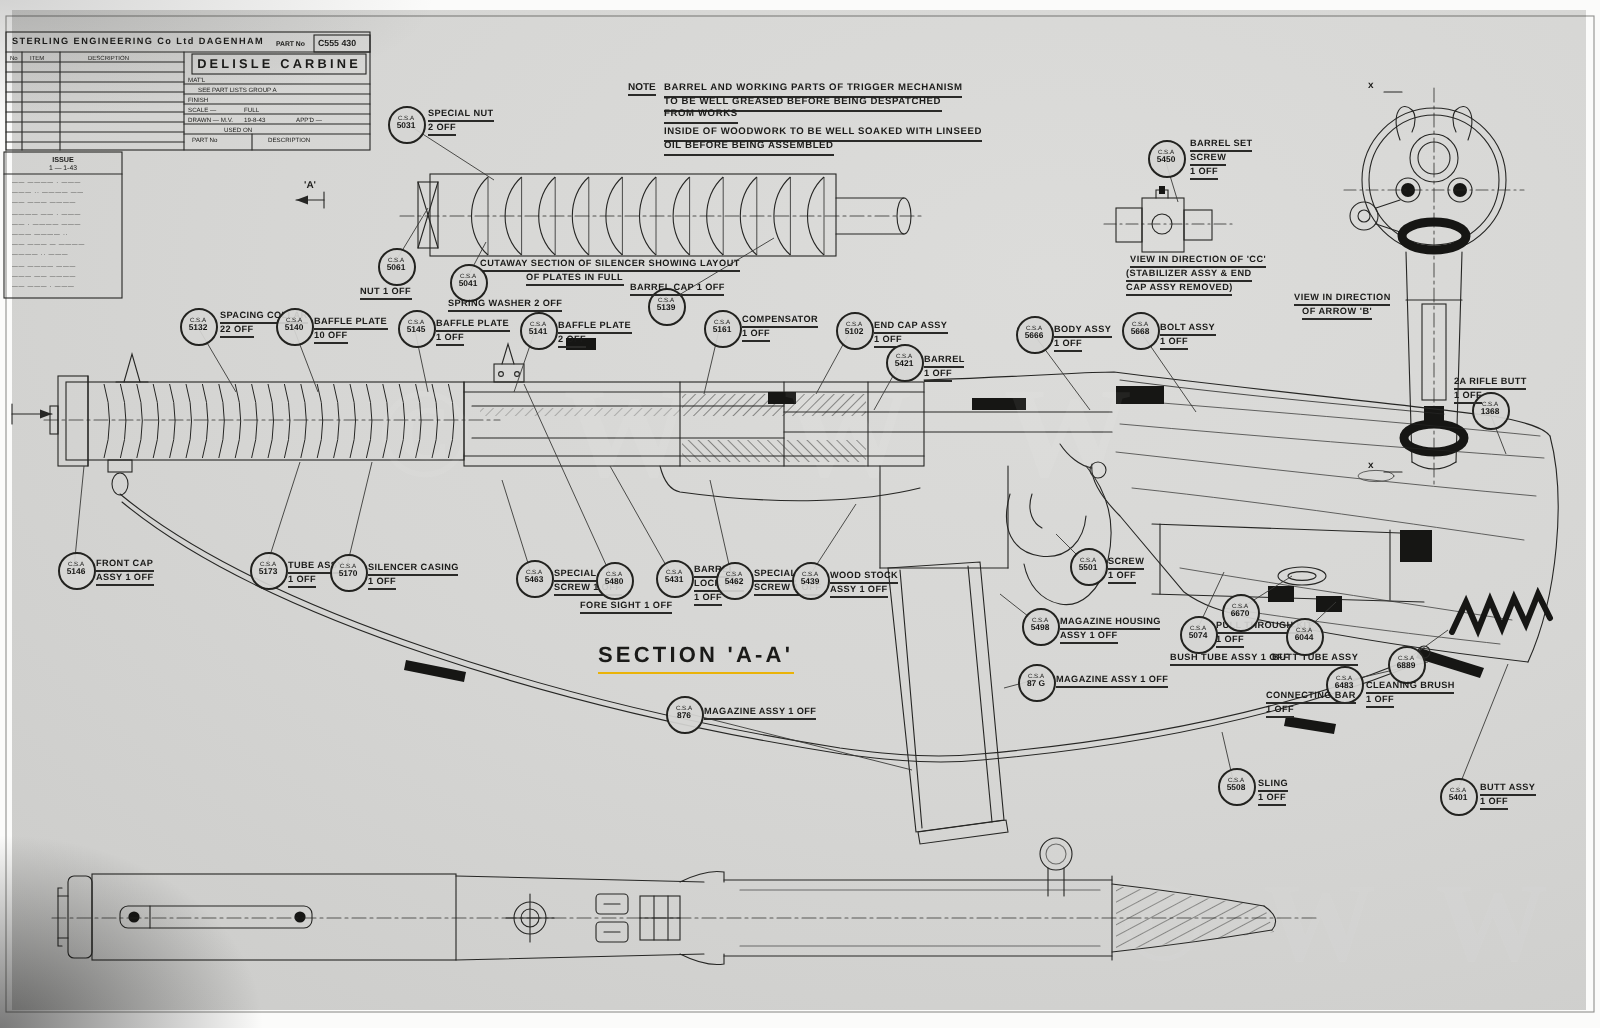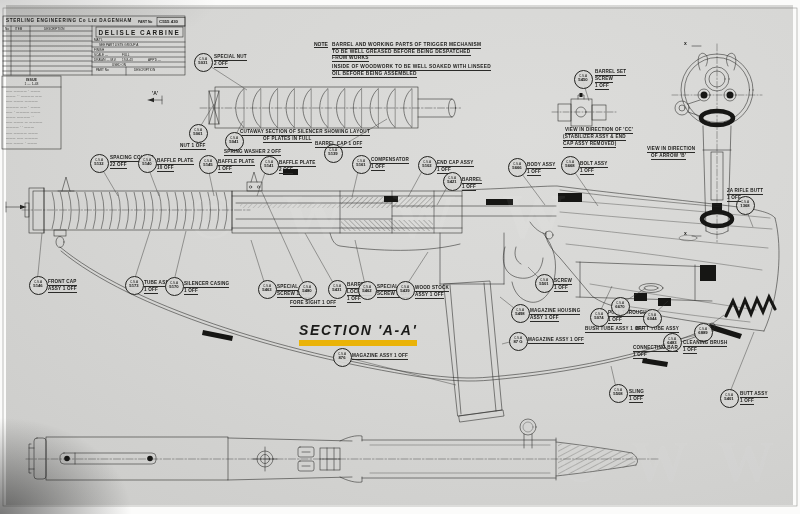--- a/index.html
+++ b/index.html
@@ -7,21 +7,21 @@
   #sheet{position:absolute;left:6px;top:5px;right:7px;bottom:9px;
     background:radial-gradient(ellipse 130% 130% at 66% 26%, #dcdcda 0%, #d6d6d4 38%, #cdcdcb 72%, #bfbfbd 100%);}
   #corner-shadow{position:absolute;left:0;bottom:0;width:150px;height:110px;pointer-events:none;
     background:radial-gradient(ellipse at 0% 100%, rgba(15,15,15,.55) 0%, rgba(15,15,15,0) 62%);}
   #top-shadow{position:absolute;left:0;top:0;width:220px;height:60px;pointer-events:none;
     background:radial-gradient(ellipse at 0% 0%, rgba(30,30,30,.18) 0%, rgba(30,30,30,0) 70%);}
   svg{position:absolute;left:0;top:0}
   .t{position:absolute;font-family:"Liberation Sans",sans-serif;color:#1b1b19;white-space:pre;line-height:1.2}
   .vl{font-size:4.6px;font-weight:600;letter-spacing:.25px}
   .vl.u, .nl{border-bottom:.5px solid #2a2a28;padding-bottom:.5px}
-  .section{font-size:14px;font-weight:700;font-style:italic;letter-spacing:1.6px;border-bottom:6px solid #eab308;padding-bottom:1px}
+  .section{font-size:11px;font-weight:700;letter-spacing:1.6px;border-bottom:1px solid #eab308;padding-bottom:1px}
   .mark{font-size:5px;font-weight:600}
   .nl{font-size:4.8px;font-weight:600;letter-spacing:.3px}
   .note-h{font-size:5px;font-weight:700;border-bottom:.5px solid #2a2a28}
   .balloon{position:absolute;width:17px;height:17px;border:.9px solid #22221f;border-radius:50%;
     background:rgba(214,214,212,.92);display:flex;flex-direction:column;align-items:center;justify-content:center;
     font-family:"Liberation Sans",sans-serif;color:#141412}
   .balloon .p{font-size:3.1px;line-height:1}
   .balloon .n{font-size:4.2px;font-weight:700;line-height:1.05}
   .clabel{position:absolute;font-family:"Liberation Sans",sans-serif;color:#1b1b19;font-size:4.6px;font-weight:600;letter-spacing:.2px}
   .clabel span{display:block;border-bottom:.5px solid #2a2a28;padding-bottom:.4px;width:max-content;line-height:1.25}

